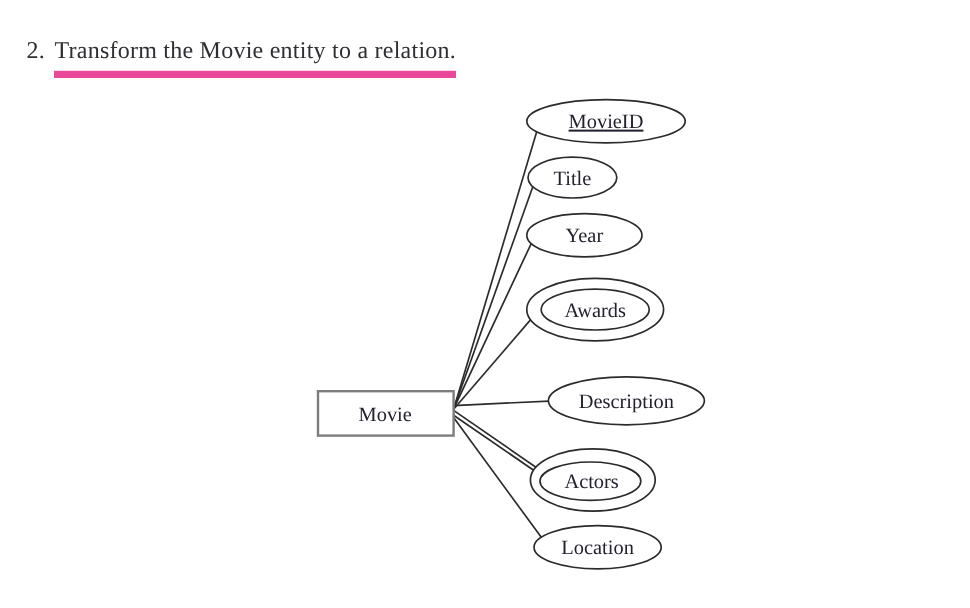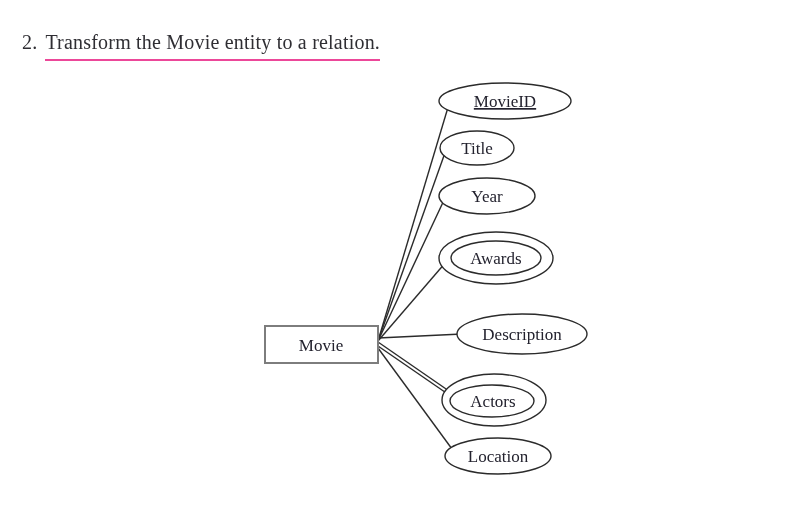--- a/index.html
+++ b/index.html
@@ -25,21 +25,21 @@
     font-size: 20px;
     line-height: 1.2;
     color: #2f2e33;
   }
   .h-num {
     letter-spacing: 0.2px;
   }
   .h-text {
     letter-spacing: 0.2px;
     padding-bottom: 5px;
-    border-bottom: 2px solid #ec4899;
+    border-bottom: 6px solid #ec4899;
   }
   svg.diagram {
     position: absolute;
     left: 0;
     top: 0;
   }
   .connector {
     stroke: #2b2b2b;
     stroke-width: 1.4;
     fill: none;

